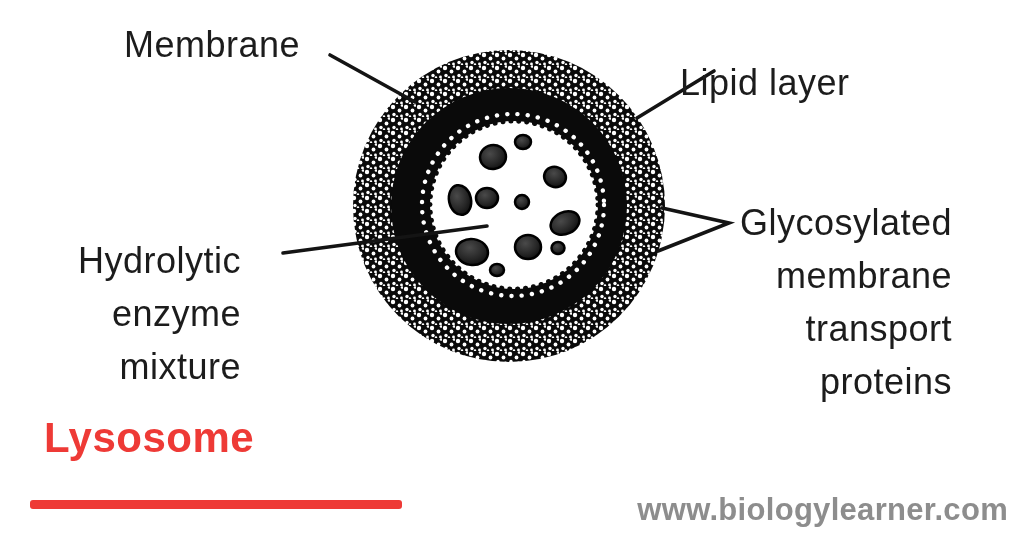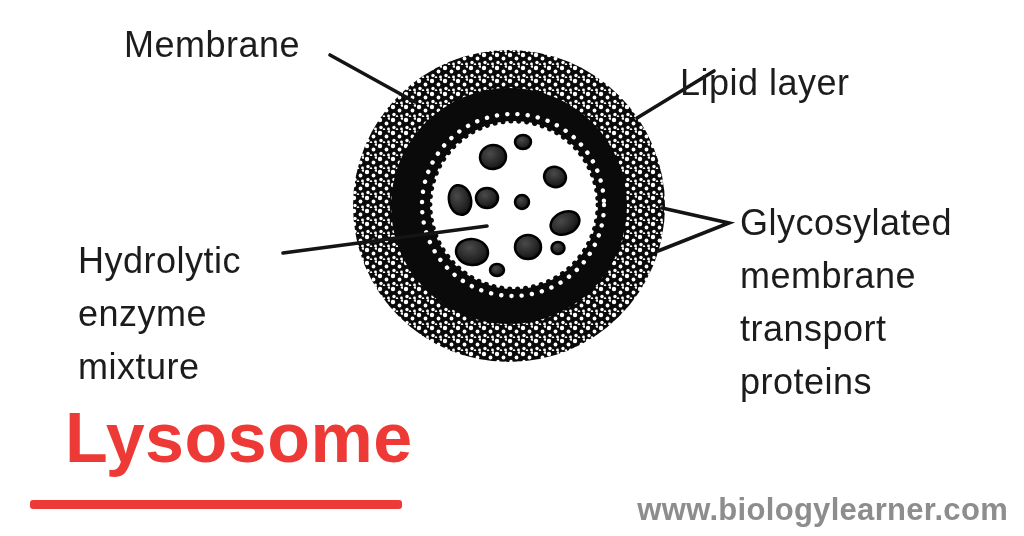--- a/index.html
+++ b/index.html
@@ -3,45 +3,45 @@
 <meta charset="utf-8">
 <style>
   html, body { margin: 0; padding: 0; background: #ffffff; }
   .canvas {
     position: relative;
     width: 1024px;
     height: 536px;
     background: #ffffff;
     overflow: hidden;
     font-family: "Liberation Sans", sans-serif;
+    text-align: right;
   }
   .diagram-svg {
     position: absolute;
     left: 0; top: 0;
     width: 1024px; height: 536px;
   }
   .label {
     position: absolute;
     color: #1c1c1c;
     font-size: 36px;
     letter-spacing: 0.5px;
     white-space: nowrap;
     line-height: 40px;
   }
   .label-multiline { line-height: 53px; }
   .label-multiline span { display: block; }
   .figure-title {
     position: absolute;
     left: 44px; top: 407px;
-    font-size: 70px;
+    font-size: 42px;
     font-weight: 700;
     color: #ee3a36;
     letter-spacing: 0.5px;
     line-height: 62px;
-    margin-left: 21px;
   }
   .title-underline {
     position: absolute;
     left: 30px; top: 500px;
     width: 372px; height: 9px;
     background: #ee3a36;
     border-radius: 3px;
   }
   .watermark {
     position: absolute;

